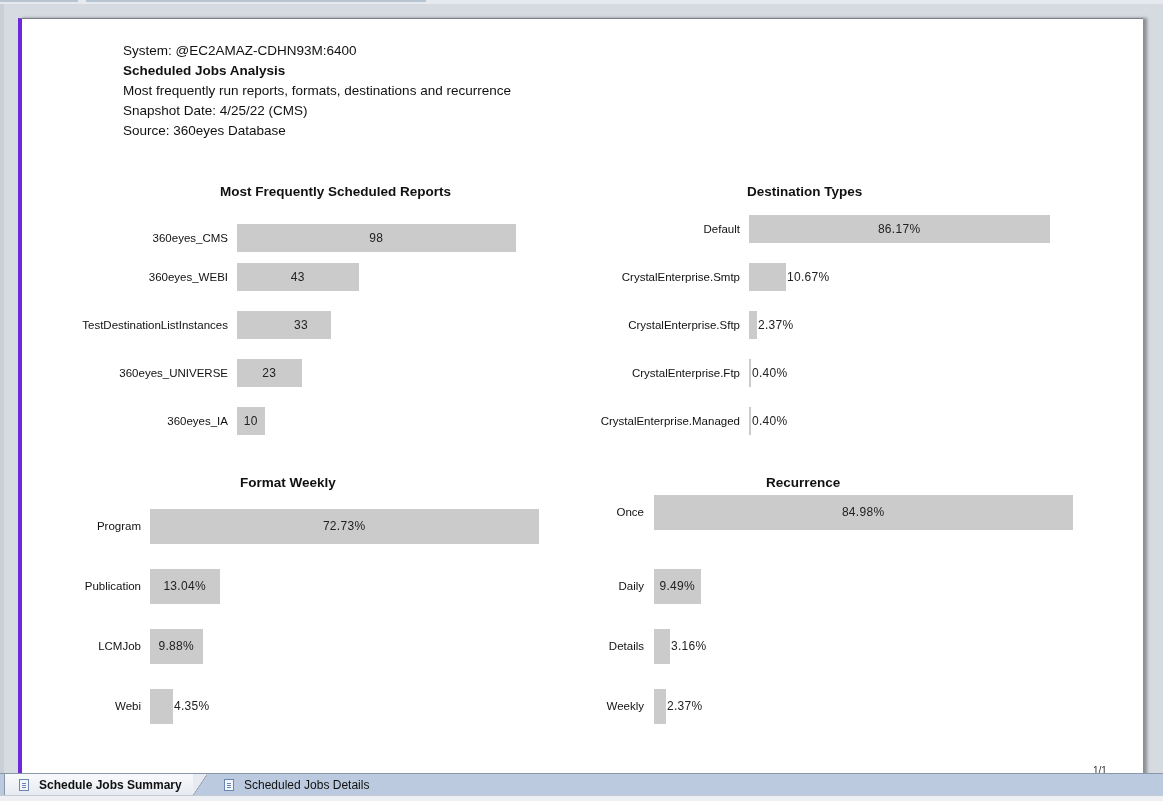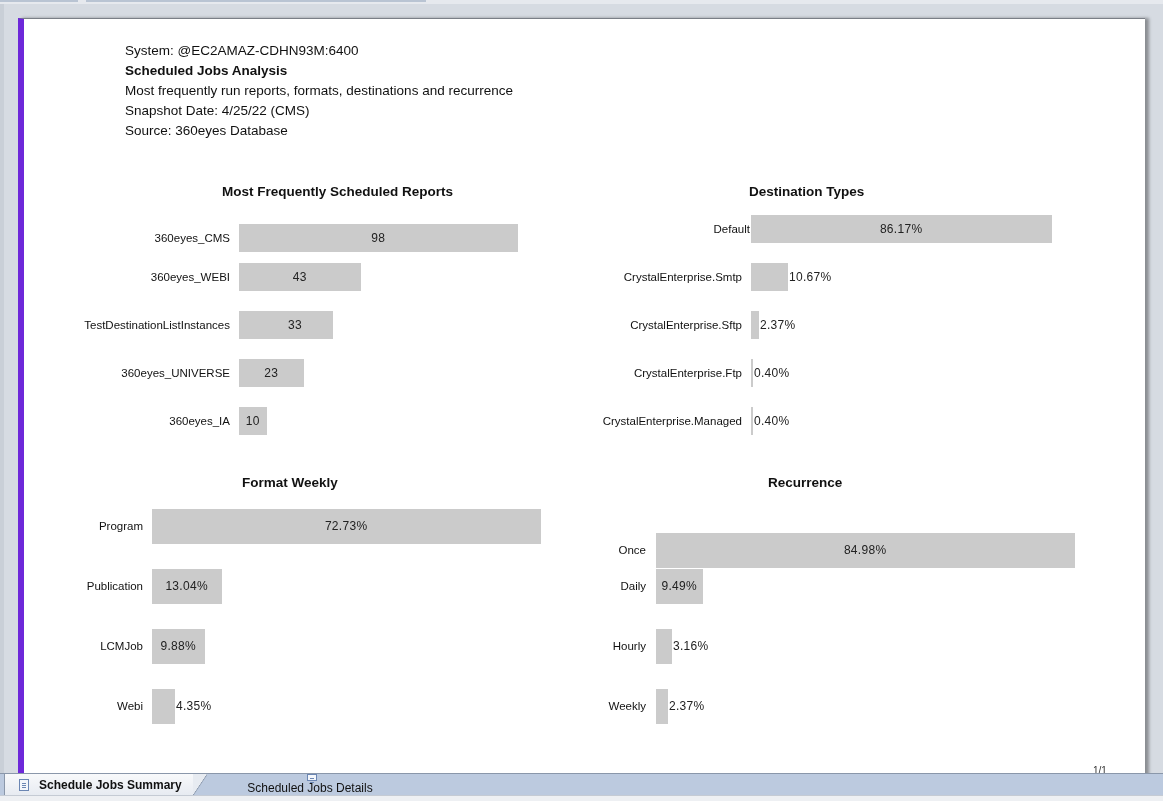--- a/index.html
+++ b/index.html
@@ -7,41 +7,41 @@
     width:1163px; height:801px; position:relative; overflow:hidden;
     background:#d6dbe2;
     font-family:"Liberation Sans", sans-serif;
   }
   .top-strip { position:absolute; left:0; top:0; width:1163px; height:4px; background:#e6e9ee; }
   .top-strip .seg1 { position:absolute; left:0; top:0; width:78px; height:2px; background:#b9c4d3; }
   .top-strip .seg2 { position:absolute; left:86px; top:0; width:340px; height:2px; background:#b9c4d3; }
   .left-edge { position:absolute; left:0; top:4px; width:4px; height:770px; background:#c9cfd7; }
   .page {
     position:absolute; left:18px; top:18px; width:1121px; height:770px;
-    background:#ffffff; border-top:1px solid #7a7f87; border-left:6px solid #6d28d9;
+    background:#ffffff; border-top:1px solid #7a7f87; border-left:4px solid #6d28d9;
     box-shadow: 4px 0 3px rgba(0,0,0,0.35);
   }
   .hdr { position:absolute; left:101px; top:24px; font-size:13.5px; color:#111; }
   .hdr div { height:20px; line-height:16px; }
   .hdr .bold { font-weight:bold; }
   .chart { position:absolute; }
   .chart-title { position:absolute; font-weight:bold; font-size:13.5px; color:#111; white-space:nowrap; }
   .row { position:absolute; height:28px; }
   .row .lbl { position:absolute; font-size:11.5px; color:#111; text-align:right; white-space:nowrap; line-height:28px; }
   .row .bar { position:absolute; top:0; height:28px; background:#cbcbcb; }
   .row .val { position:absolute; font-size:12px; color:#222; line-height:28px; white-space:nowrap; letter-spacing:0.3px; }
   .pagenum { position:absolute; left:1093px; top:765px; font-size:10px; color:#333; }
   .tabbar {
     position:absolute; left:0; top:773px; width:1163px; height:22px;
     background:#bccadf; border-top:1px solid #8a97aa;
   }
   .bottom-strip { position:absolute; left:0; top:795px; width:1163px; height:6px; background:#eef0f3; border-top:1px solid #c5cbd4; }
   .tab { position:absolute; top:0; height:21px; display:flex; align-items:center; font-size:12px; color:#111; }
   .tab.active { left:4px; width:190px; background:linear-gradient(#f8f9fb,#e7ebf1); border:1px solid #8a97aa; border-top:none; font-weight:bold; }
-  .tab.inactive { left:210px; width:200px;flex-direction:column; }
+  .tab.inactive { left:210px; width:200px; }
   .tab .icon { width:10px; height:12px; margin:0 10px 0 14px; border:1px solid #6b86b3; background:#f3f6fb; position:relative; box-sizing:border-box; }
   .tab .icon::before { content:""; position:absolute; left:2px; top:3px; width:4px; height:1px; background:#6b86b3; box-shadow:0 2px 0 #6b86b3, 0 4px 0 #6b86b3; }
   .tab-slant { position:absolute; left:193px; top:0; width:14px; height:21px;
     background:linear-gradient(to bottom right, #e7ebf1 49%, #8a97aa 50%, #bccadf 55%); }
 </style>
 </head>
 <body>
 
 <div class="top-strip">
     <div class="seg1"></div>
@@ -65,35 +65,35 @@
         <div class="val" style="line-height: 28px; left: 347.3px;">98</div>
       </div>
       <div class="row" style="left: 0px; top: 244px; height: 28px; width: 1100px;">
         <div class="lbl" style="right: 894px; line-height: 28px;">360eyes_WEBI</div>
         <div class="bar" style="left: 215px; width: 122px; height: 28px; background: rgb(203, 203, 203);"></div>
         <div class="val" style="line-height: 28px; left: 268.8px;">43</div>
       </div>
       <div class="row" style="left: 0px; top: 292px; height: 28px; width: 1100px;">
         <div class="lbl" style="right: 894px; line-height: 28px;">TestDestinationListInstances</div>
         <div class="bar" style="left: 215px; width: 94px; height: 28px; background: rgb(203, 203, 203);"></div>
-        <div class="val" style="line-height: 28px; left: 264px; text-align: right;">33</div>
+        <div class="val" style="line-height: 28px; left: 272px; text-align: right;">33</div>
       </div>
       <div class="row" style="left: 0px; top: 340px; height: 28px; width: 1100px;">
         <div class="lbl" style="right: 894px; line-height: 28px;">360eyes_UNIVERSE</div>
         <div class="bar" style="left: 215px; width: 65px; height: 28px; background: rgb(203, 203, 203);"></div>
         <div class="val" style="line-height: 28px; left: 240.3px;">23</div>
       </div>
       <div class="row" style="left: 0px; top: 388px; height: 28px; width: 1100px;">
         <div class="lbl" style="right: 894px; line-height: 28px;">360eyes_IA</div>
         <div class="bar" style="left: 215px; width: 28px; height: 28px; background: rgb(203, 203, 203);"></div>
         <div class="val" style="line-height: 28px; left: 221.8px;">10</div>
       </div>
     </div>
   <div class="chart" id="chart1">
-      <div class="row" style="left: 0px; top: 196px; height: 28px; width: 1100px; padding-left: 8px;">
+      <div class="row" style="left: 0px; top: 196px; height: 28px; width: 1100px;">
         <div class="lbl" style="right: 382px; line-height: 28px;">Default</div>
         <div class="bar" style="left: 727px; width: 301px; height: 28px; background: rgb(203, 203, 203);"></div>
         <div class="val" style="line-height: 28px; left: 855.9px;">86.17%</div>
       </div>
       <div class="row" style="left: 0px; top: 244px; height: 28px; width: 1100px;">
         <div class="lbl" style="right: 382px; line-height: 28px;">CrystalEnterprise.Smtp</div>
         <div class="bar" style="left: 727px; width: 37px; height: 28px; background: rgb(203, 203, 203);"></div>
         <div class="val" style="line-height: 28px; left: 765px;">10.67%</div>
       </div>
       <div class="row" style="left: 0px; top: 292px; height: 28px; width: 1100px;">
@@ -128,32 +128,32 @@
         <div class="bar" style="left: 128px; width: 53px; height: 35px; background: rgb(203, 203, 203);"></div>
         <div class="val" style="line-height: 35px; left: 136.5px;">9.88%</div>
       </div>
       <div class="row" style="left: 0px; top: 670px; height: 35px; width: 1100px;">
         <div class="lbl" style="right: 981px; line-height: 35px;">Webi</div>
         <div class="bar" style="left: 128px; width: 23px; height: 35px; background: rgb(203, 203, 203);"></div>
         <div class="val" style="line-height: 35px; left: 152px;">4.35%</div>
       </div>
     </div>
   <div class="chart" id="chart3">
-      <div class="row" style="left: 0px; top: 514px; height: 35px; width: 1100px;">
+      <div class="row" style="left: 0px; top: 476px; height: 35px; width: 1100px;">
         <div class="lbl" style="right: 478px; line-height: 35px;">Once</div>
         <div class="bar" style="left: 632px; width: 419px; height: 35px; background: rgb(203, 203, 203);"></div>
         <div class="val" style="line-height: 35px; left: 819.9px;">84.98%</div>
       </div>
       <div class="row" style="left: 0px; top: 550px; height: 35px; width: 1100px;">
         <div class="lbl" style="right: 478px; line-height: 35px;">Daily</div>
         <div class="bar" style="left: 632px; width: 47px; height: 35px; background: rgb(203, 203, 203);"></div>
         <div class="val" style="line-height: 35px; left: 637.5px;">9.49%</div>
       </div>
       <div class="row" style="left: 0px; top: 610px; height: 35px; width: 1100px;">
-        <div class="lbl" style="right: 478px; line-height: 35px;">Hourly</div>
+        <div class="lbl" style="right: 478px; line-height: 35px;">Details</div>
         <div class="bar" style="left: 632px; width: 16px; height: 35px; background: rgb(203, 203, 203);"></div>
         <div class="val" style="line-height: 35px; left: 649px;">3.16%</div>
       </div>
       <div class="row" style="left: 0px; top: 670px; height: 35px; width: 1100px;">
         <div class="lbl" style="right: 478px; line-height: 35px;">Weekly</div>
         <div class="bar" style="left: 632px; width: 12px; height: 35px; background: rgb(203, 203, 203);"></div>
         <div class="val" style="line-height: 35px; left: 645px;">2.37%</div>
       </div>
     </div>
 <div class="chart-title" style="left: 198px; top: 165px;">Most Frequently Scheduled Reports</div>

